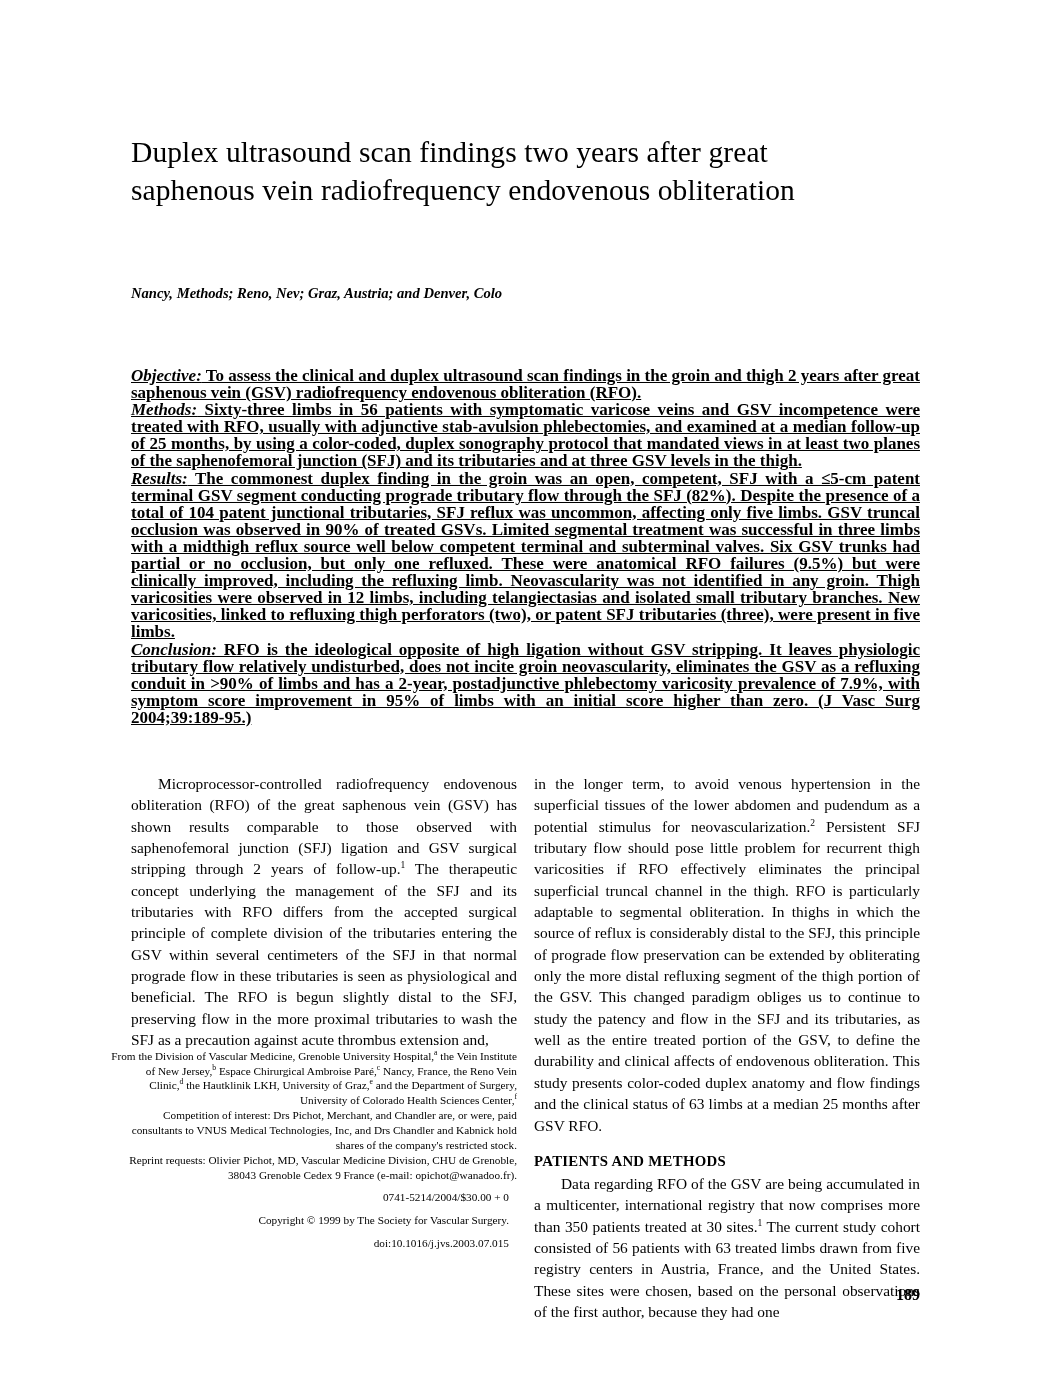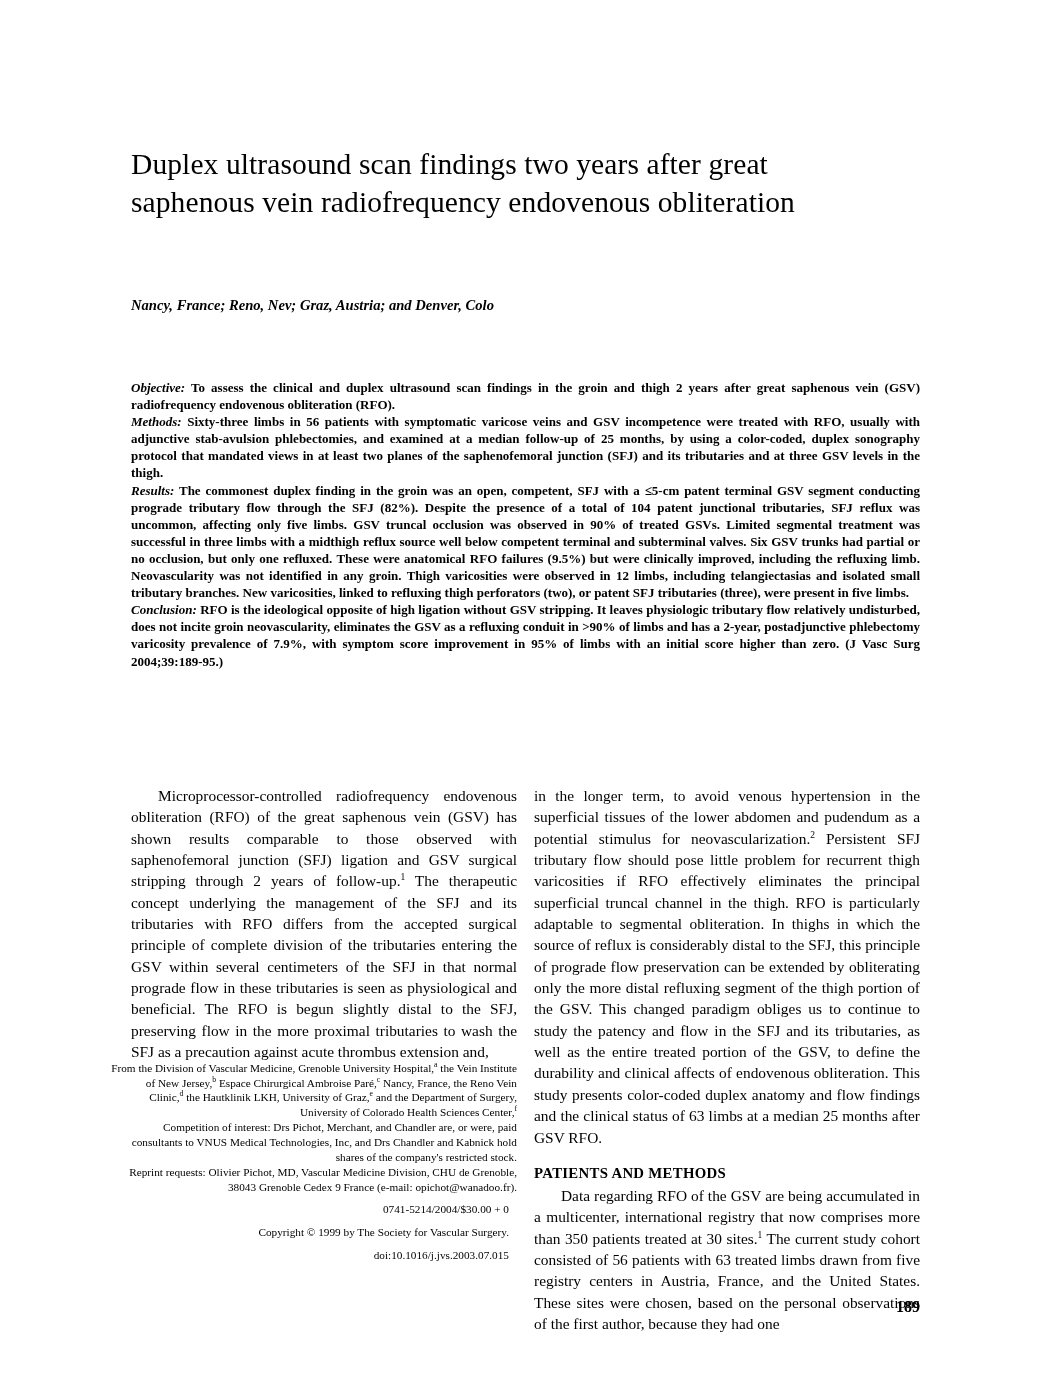--- a/index.html
+++ b/index.html
@@ -10,21 +10,21 @@
   body {
     width: 1040px;
     height: 1392px;
     font-family: "Liberation Serif", "DejaVu Serif", serif;
     color: #000000;
     position: relative;
     overflow: hidden;
   }
   .page {
     position: absolute;
-    left: 0; top: 12px;
+    left: 0; top: 0;
     width: 1040px;
     height: 1008px;
   }
 
   
   .title-block {
     position: absolute;
     left: 131px;
     top: 133px;
     width: 700px;
@@ -58,24 +58,25 @@
     font-weight: bold;
   }
   .normal-weight { font-weight: normal; }
 
   
   .abstract-block {
     position: absolute;
     left: 131px;
     top: 367px;
     width: 789px;
-    font-size: 13px;
+    font-size: 17px;
     line-height: 17.1px;
     font-weight: bold;
     text-align: justify;
+    text-decoration: underline;
   }
   .abstract-para { margin: 0; }
   .abs-head {
     font-style: italic;
     font-weight: bold;
   }
 
   
   .col {
     position: absolute;
@@ -143,21 +144,21 @@
 </head>
 <body>
 
 <div class="page">
 
   <div class="title-block">
     <h1 class="paper-title">Duplex ultrasound scan findings two years after great saphenous vein radiofrequency endovenous obliteration</h1>
   </div>
 
   <div class="authors-block">
-    <div class="author-affil-cities">Nancy, France; Reno, Nev; Graz, Austria; and Denver, Colo</div>
+    <div class="author-affil-cities">Nancy, Methods; Reno, Nev; Graz, Austria; and Denver, Colo</div>
   </div>
 
   <div class="abstract-block">
     <p class="abstract-para"><span class="abs-head">Objective:</span><span> To assess the clinical and duplex ultrasound scan findings in the groin and thigh 2 years after great saphenous vein (GSV) radiofrequency endovenous obliteration (RFO).</span></p>
     <p class="abstract-para"><span class="abs-head">Methods:</span><span> Sixty-three limbs in 56 patients with symptomatic varicose veins and GSV incompetence were treated with RFO, usually with adjunctive stab-avulsion phlebectomies, and examined at a median follow-up of 25 months, by using a color-coded, duplex sonography protocol that mandated views in at least two planes of the saphenofemoral junction (SFJ) and its tributaries and at three GSV levels in the thigh.</span></p>
     <p class="abstract-para"><span class="abs-head">Results:</span><span> The commonest duplex finding in the groin was an open, competent, SFJ with a ≤5-cm patent terminal GSV segment conducting prograde tributary flow through the SFJ (82%). Despite the presence of a total of 104 patent junctional tributaries, SFJ reflux was uncommon, affecting only five limbs. GSV truncal occlusion was observed in 90% of treated GSVs. Limited segmental treatment was successful in three limbs with a midthigh reflux source well below competent terminal and subterminal valves. Six GSV trunks had partial or no occlusion, but only one refluxed. These were anatomical RFO failures (9.5%) but were clinically improved, including the refluxing limb. Neovascularity was not identified in any groin. Thigh varicosities were observed in 12 limbs, including telangiectasias and isolated small tributary branches. New varicosities, linked to refluxing thigh perforators (two), or patent SFJ tributaries (three), were present in five limbs.</span></p>
     <p class="abstract-para"><span class="abs-head">Conclusion:</span><span> RFO is the ideological opposite of high ligation without GSV stripping. It leaves physiologic tributary flow relatively undisturbed, does not incite groin neovascularity, eliminates the GSV as a refluxing conduit in &gt;90% of limbs and has a 2-year, postadjunctive phlebectomy varicosity prevalence of 7.9%, with symptom score improvement in 95% of limbs with an initial score higher than zero. (J Vasc Surg 2004;39:189-95.)</span></p>
   </div>
 
   <div class="col col-left">

